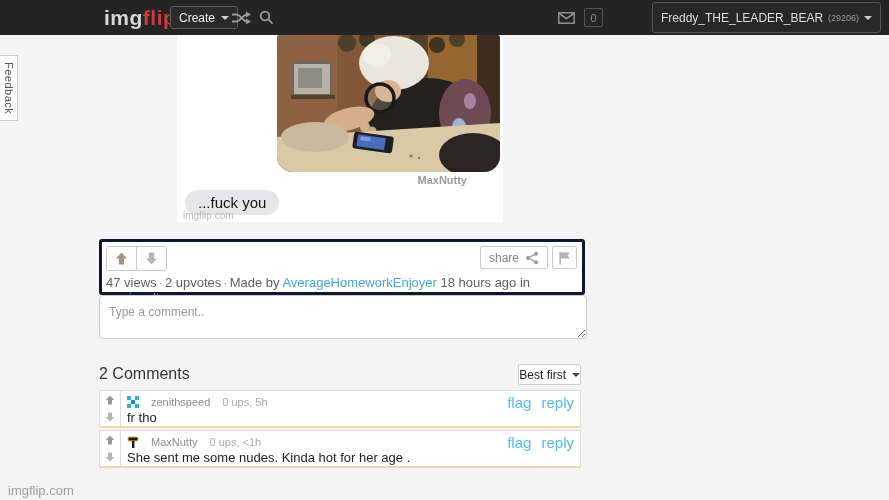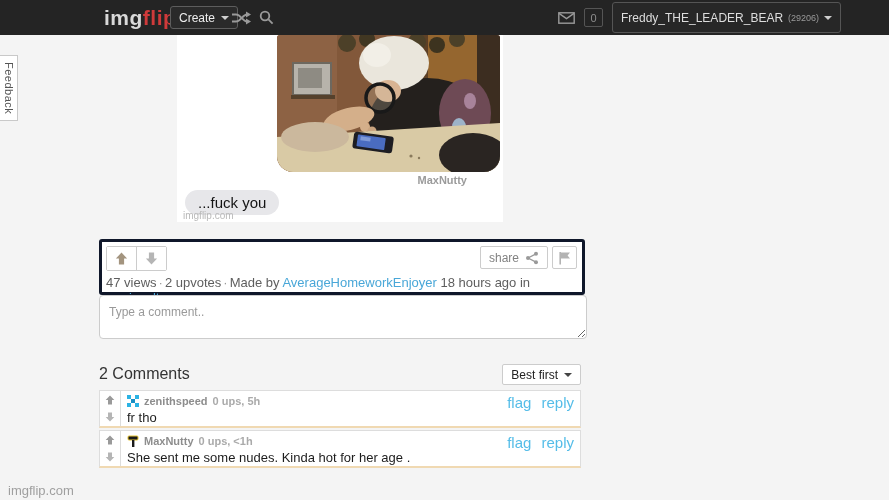--- a/index.html
+++ b/index.html
@@ -11,21 +11,21 @@
   .logo{position:absolute;left:104px;top:6px;font-size:21px;font-weight:bold;letter-spacing:.5px;cursor:pointer;}
   .logo .li{color:#d9d9d9;}
   .logo .lf{color:#cf3a3a;}
   .create-btn{position:absolute;left:170px;top:6px;height:21px;border:1px solid #5d5d5d;border-radius:3px;
     color:#eee;font-size:12px;display:flex;align-items:center;gap:6px;padding:0 8px;background:#2a2a2a;cursor:pointer;}
   .icon-btn{position:absolute;top:8px;width:22px;height:19px;display:flex;align-items:center;justify-content:center;cursor:pointer;}
   .hdr-right{position:absolute;left:558px;top:0;height:35px;display:flex;align-items:center;gap:9px;}
   .zero-box{width:17px;height:17px;border:1px solid #555;border-radius:2px;color:#8d8d8d;font-size:11px;
     display:flex;align-items:center;justify-content:center;cursor:pointer;}
   .user-btn{height:21px;border:1px solid #555;border-radius:3px;display:flex;align-items:center;gap:5px;
-    padding:4px 8px;color:#ddd;font-size:12px;cursor:pointer;background:#272727;}
+    padding:4px 8px;color:#ddd;font-size:12px;cursor:pointer;background:#272727;margin-left:40px;}
   .user-pts{color:#9a9a9a;font-size:9px;}
   .caret{width:0;height:0;border-left:4px solid transparent;border-right:4px solid transparent;border-top:4px solid #cfcfcf;display:inline-block;}
   .caret.dark{border-top-color:#444;}
 
   
   .feedback{position:absolute;left:0;top:55px;width:17px;height:64px;background:#fff;border:1px solid #c9c9c9;border-left:none;
     display:flex;align-items:center;justify-content:center;cursor:pointer;}
   .feedback span{writing-mode:vertical-rl;font-size:11px;color:#555;letter-spacing:.5px;}
 
   
@@ -54,29 +54,29 @@
     resize:vertical;font-family:"Liberation Sans",sans-serif;font-size:12px;color:#333;padding:9px;}
   .comment-input::placeholder{color:#9a9a9a;}
 
   .form-btns{position:absolute;left:99px;top:332px;width:482px;display:flex;justify-content:flex-end;}
   .fbtn{border:1px solid #ccc;background:#fff;color:#2b2b2b;font-size:13px;padding:2px 11px;cursor:pointer;
     font-family:"Liberation Sans",sans-serif;}
   .fbtn + .fbtn{margin-left:-1px;}
 
   .cmts-head{position:absolute;left:99px;top:365px;font-size:16px;color:#333;}
   .sort-btn{position:absolute;right:308px;top:364px;height:19px;border:1px solid #ccc;border-radius:2px;background:#fff;
-    display:flex;align-items:center;gap:6px;padding:0 8px;font-size:12px;color:#222;cursor:pointer;}
+    display:flex;align-items:center;gap:6px;padding:0 0;font-size:12px;color:#222;cursor:pointer;}
 
   .comment{position:absolute;left:99px;width:480px;height:35px;background:#fff;border:1px solid #ddd;
     border-bottom:2px solid #f0d9b2;display:flex;}
   .c1{top:390px;} .c2{top:430px;}
   .c-arrows{width:20px;border-right:1px solid #ddd;display:flex;flex-direction:column;}
   .c-arrow{flex:1;display:flex;align-items:center;justify-content:center;cursor:pointer;}
   .c-body{flex:1;padding:2px 6px 0 6px;position:relative;}
-  .c-meta{display:flex;align-items:center;gap:5px;height:15px;font-weight:bold;}
+  .c-meta{display:flex;align-items:flex-end;gap:12px;height:15px;}
   .c-user{font-size:11px;color:#8d8d8d;cursor:pointer;}
   .c-ups{font-size:11px;color:#aaa;}
   .c-links{position:absolute;right:6px;top:3px;font-size:15px;}
   .c-links a{color:#55bde8;text-decoration:none;margin-left:6px;cursor:pointer;}
   .c-text{font-size:13px;color:#1c1c1c;margin-top:2px;}
 
   .site-mark{position:absolute;left:8px;top:483px;font-size:13px;color:#9f9f9f;}
 </style>
 </head>
 <body>

